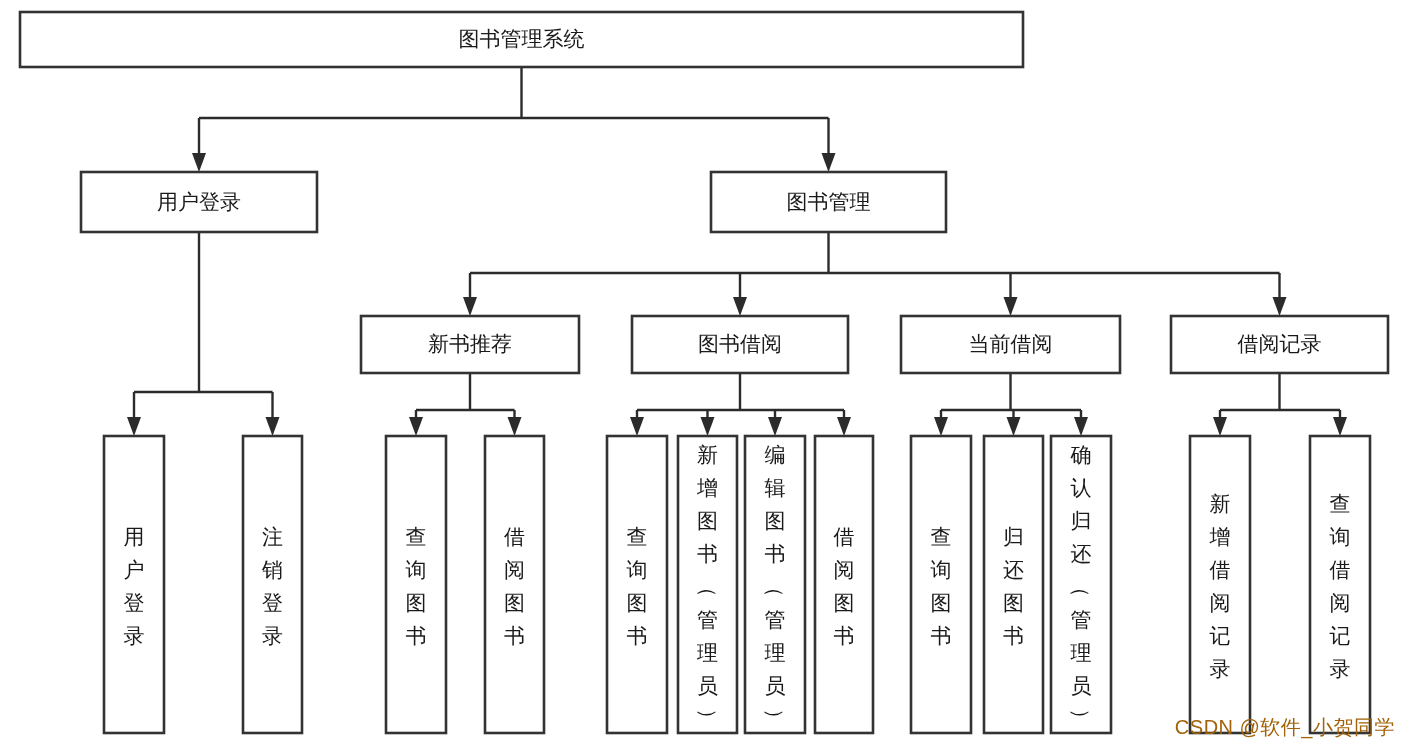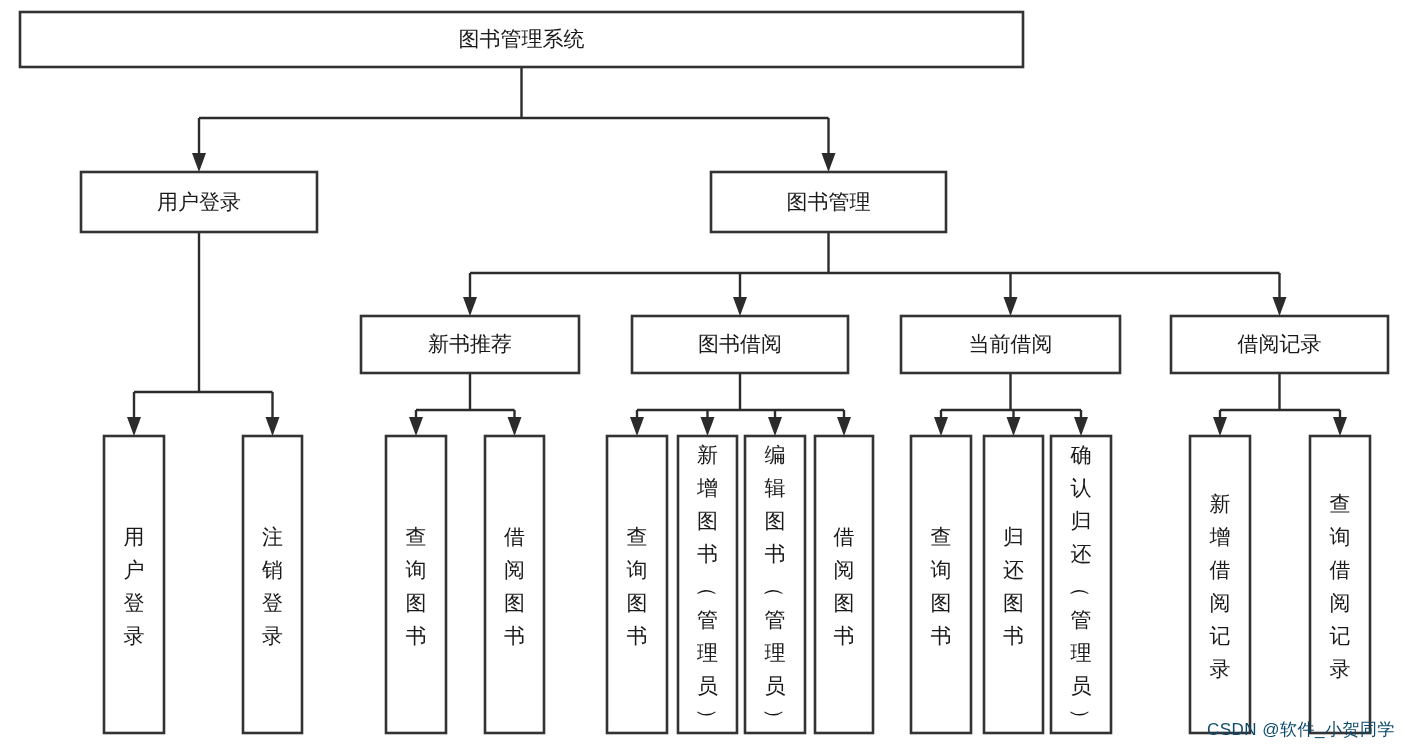--- a/index.html
+++ b/index.html
@@ -47,22 +47,22 @@
     fill: none;
   }
   .arrow-head {
     fill: #2b2b2b;
   }
   .watermark {
     position: absolute;
     right: 10px;
     bottom: 6px;
     font-family: "Liberation Sans", "DejaVu Sans", sans-serif;
-    font-size: 17px;
-    color: #0c4a6e;
+    font-size: 20px;
+    color: #a16207;
     letter-spacing: 0.5px;
     white-space: nowrap;
     pointer-events: none;
   }
 </style>
 </head>
 <body>
 
 <div id="diagram-root">
   <svg class="diagram-canvas" viewBox="0 0 1405 747">

